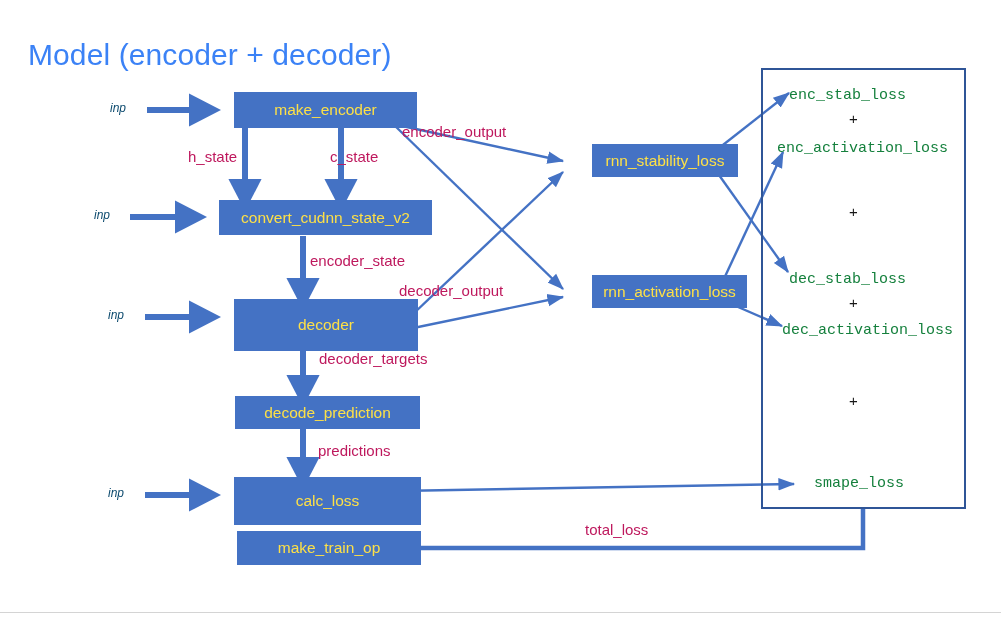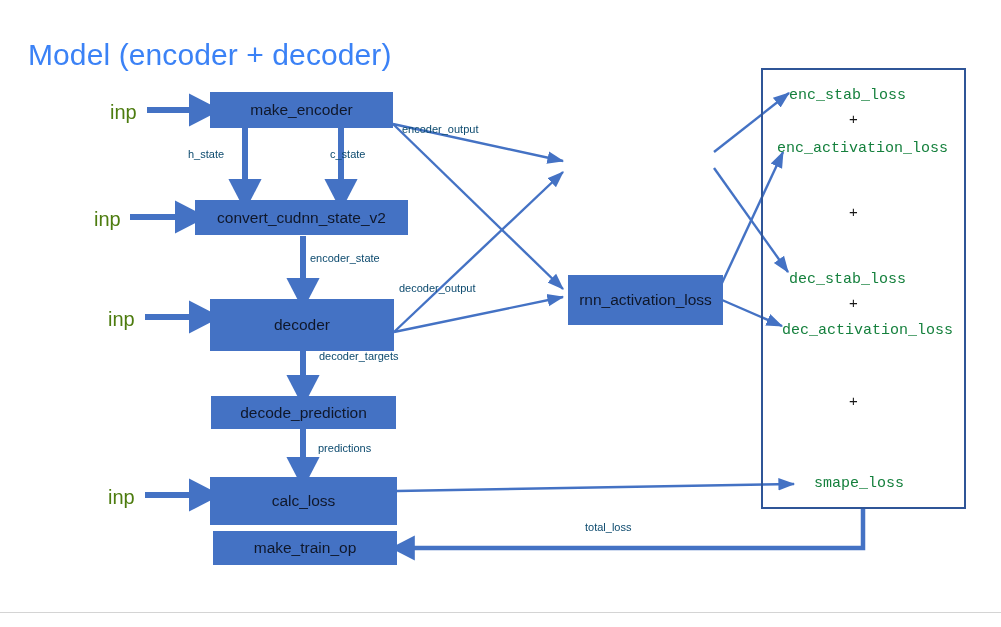--- a/index.html
+++ b/index.html
@@ -32,45 +32,47 @@
     top: 38px;
     font-size: 30px;
     color: #3b82f6;
     font-family: "Liberation Sans", sans-serif;
     letter-spacing: 0.1px;
     white-space: nowrap;
   }
   .node {
     position: absolute;
     background: #4472c4;
-    color: #0f172a;
+    color: #fde047;
     font-size: 15.5px;
     display: flex;
     align-items: center;
     justify-content: center;
     box-sizing: border-box;
     text-align: right;
     white-space: nowrap;
     font-family: "Liberation Sans", sans-serif;
     line-height: 1;
+    margin-left: 24px;
   }
   .edge-label {
     position: absolute;
-    font-size: 11px;
+    font-size: 15px;
+    color: #be185d;
+    white-space: nowrap;
+    background: transparent;
+    font-family: "Liberation Sans", sans-serif;
+  }
+  .inp-label {
+    position: absolute;
+    font-size: 12px;
     color: #0c4a6e;
     white-space: nowrap;
-    background: transparent;
-    font-family: "Liberation Sans", sans-serif;
-  }
-  .inp-label {
-    position: absolute;
-    font-size: 20px;
-    color: #4d7c0f;
-    white-space: nowrap;
-    font-family: "Liberation Sans", sans-serif;
+    font-family: "Liberation Sans", sans-serif;
+    font-style: italic;
   }
   .loss-term {
     position: absolute;
     font-size: 15px;
     color: #15803d;
     white-space: nowrap;
     font-family: Liberation Mono, monospace;
   }
   .plus-sign {
     position: absolute;
@@ -175,22 +177,25 @@
   </div>
 
   <div class="node" style="left:210px; top:477px; width:187px; height:48px;">
     <span>calc_loss</span>
   </div>
 
   <div class="node" style="left:213px; top:531px; width:184px; height:34px;">
     <span>make_train_op</span>
   </div>
 
-
-  <div class="node" style="left:568px; top:275px; width:155px; height:50px;">
+  <div class="node" style="left:568px; top:144px; width:146px; height:33px;">
+    <span>rnn_stability_loss</span>
+  </div>
+
+  <div class="node" style="left:568px; top:275px; width:155px; height:33px;">
     <span>rnn_activation_loss</span>
   </div>
 
   <div class="inp-label" style="left:110px; top:101px;">
     <span>inp</span>
   </div>
   <div class="inp-label" style="left:94px; top:208px;">
     <span>inp</span>
   </div>
   <div class="inp-label" style="left:108px; top:308px;">

